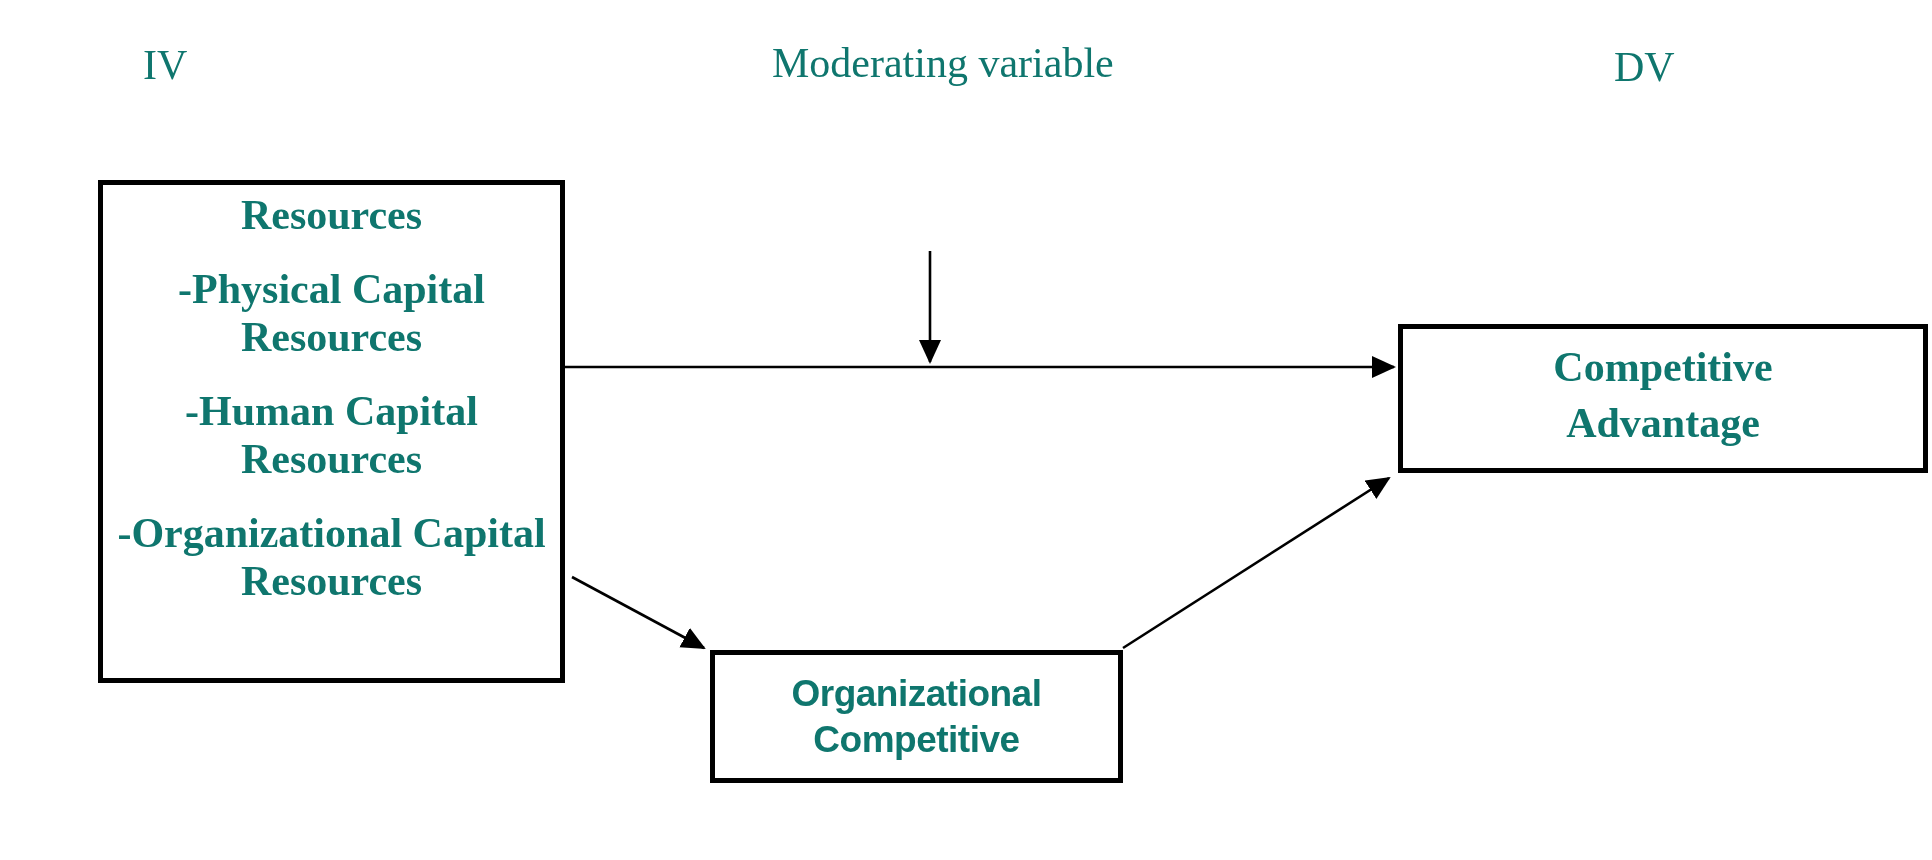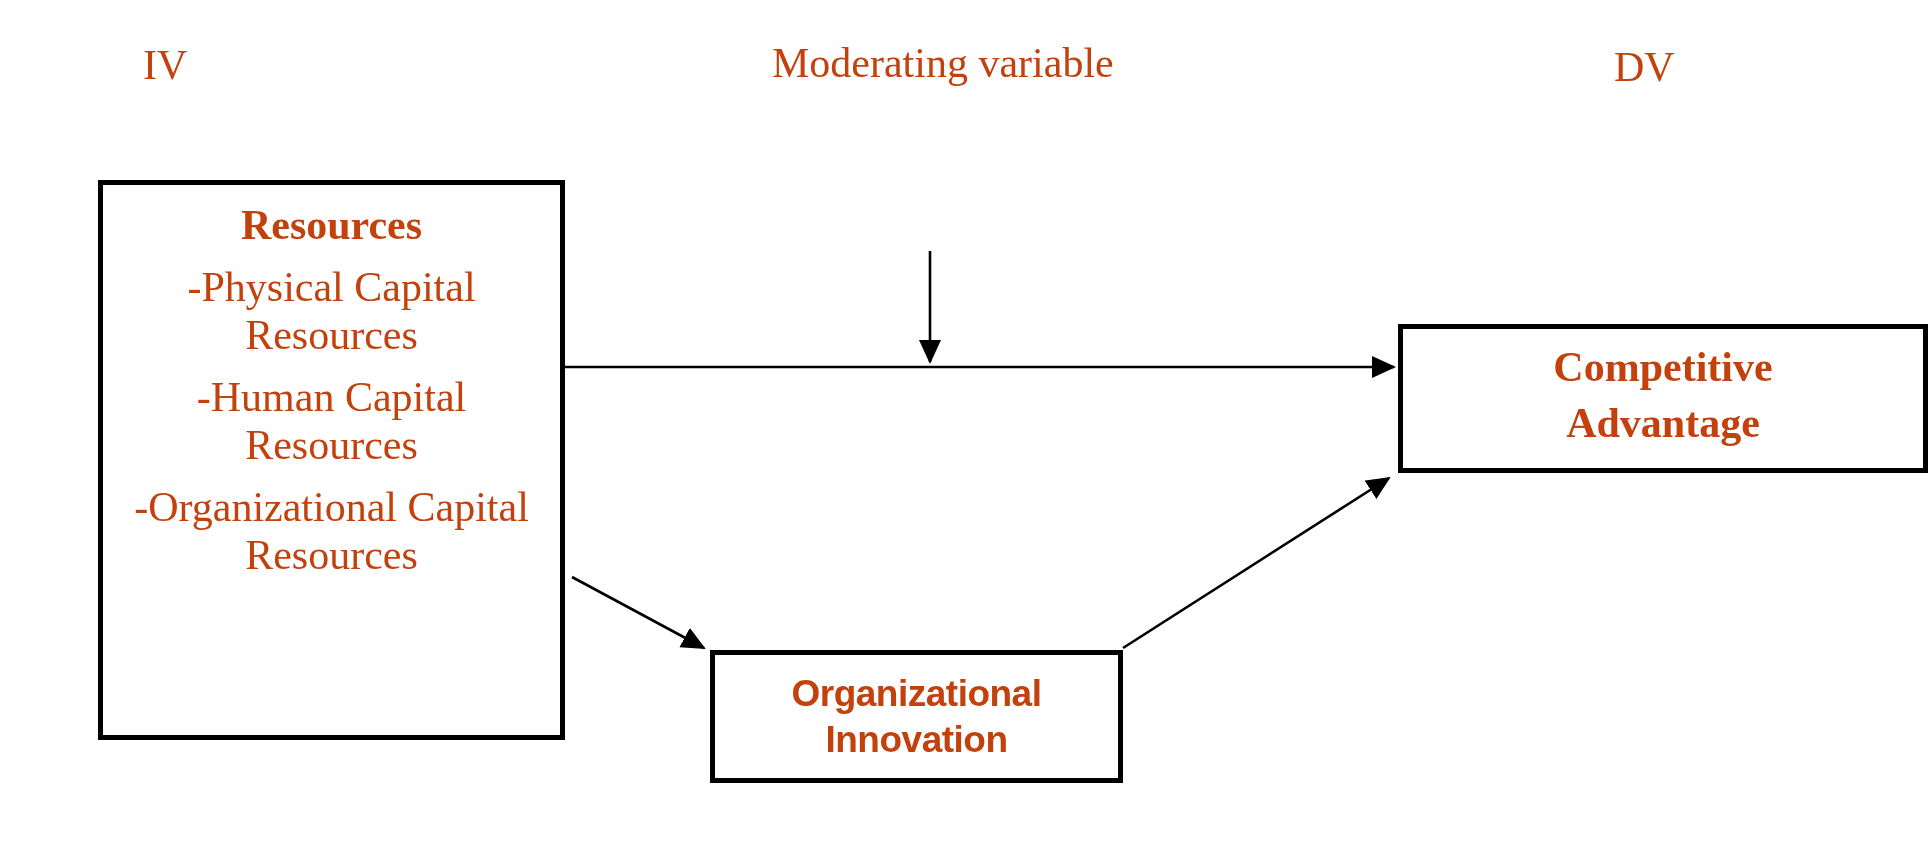--- a/index.html
+++ b/index.html
@@ -7,21 +7,21 @@
     padding: 0;
     background: #ffffff;
   }
   .canvas {
     position: relative;
     width: 1932px;
     height: 860px;
     background: #ffffff;
     overflow: hidden;
     font-family: "Liberation Serif", "DejaVu Serif", serif;
-    color: #c2410c;
+    color: #0f766e;
   }
   .arrows {
     position: absolute;
     left: 0; top: 0;
     width: 1932px;
     height: 860px;
     pointer-events: none;
   }
   .label {
     position: absolute;
@@ -34,27 +34,27 @@
     background: #ffffff;
     border: 5px solid #000000;
     box-sizing: border-box;
     text-align: center;
   }
   .ml { white-space: pre-line; }
 
   
   .box.resources {
     left: 98px; top: 180px;
-    width: 467px; height: 560px;
+    width: 467px; height: 503px;
     font-size: 42px;
     line-height: 48px;
-    padding-top: 16px;
+    padding-top: 6px;
   }
   .box.resources .bold { font-weight: bold; }
-  .box.resources .r-item { margin-top: 14px; }
+  .box.resources .r-item { margin-top: 26px; font-weight: bold; }
 
   
   .box.orgsize {
     left: 745px; top: 120px;
     width: 410px; height: 130px;
     border-width: 6px;
     font-family: "Liberation Sans", "DejaVu Sans", sans-serif;
     font-weight: bold;
     font-size: 37px;
     letter-spacing: -0.5px;
@@ -125,16 +125,16 @@
   </div>
 
 
   <div class="box ca">
     <div class="ml">Competitive
 Advantage</div>
   </div>
 
   <div class="box innovation">
     <div class="ml">Organizational
-Innovation</div>
+Competitive</div>
   </div>
 
 </div>
 
 </body></html>

